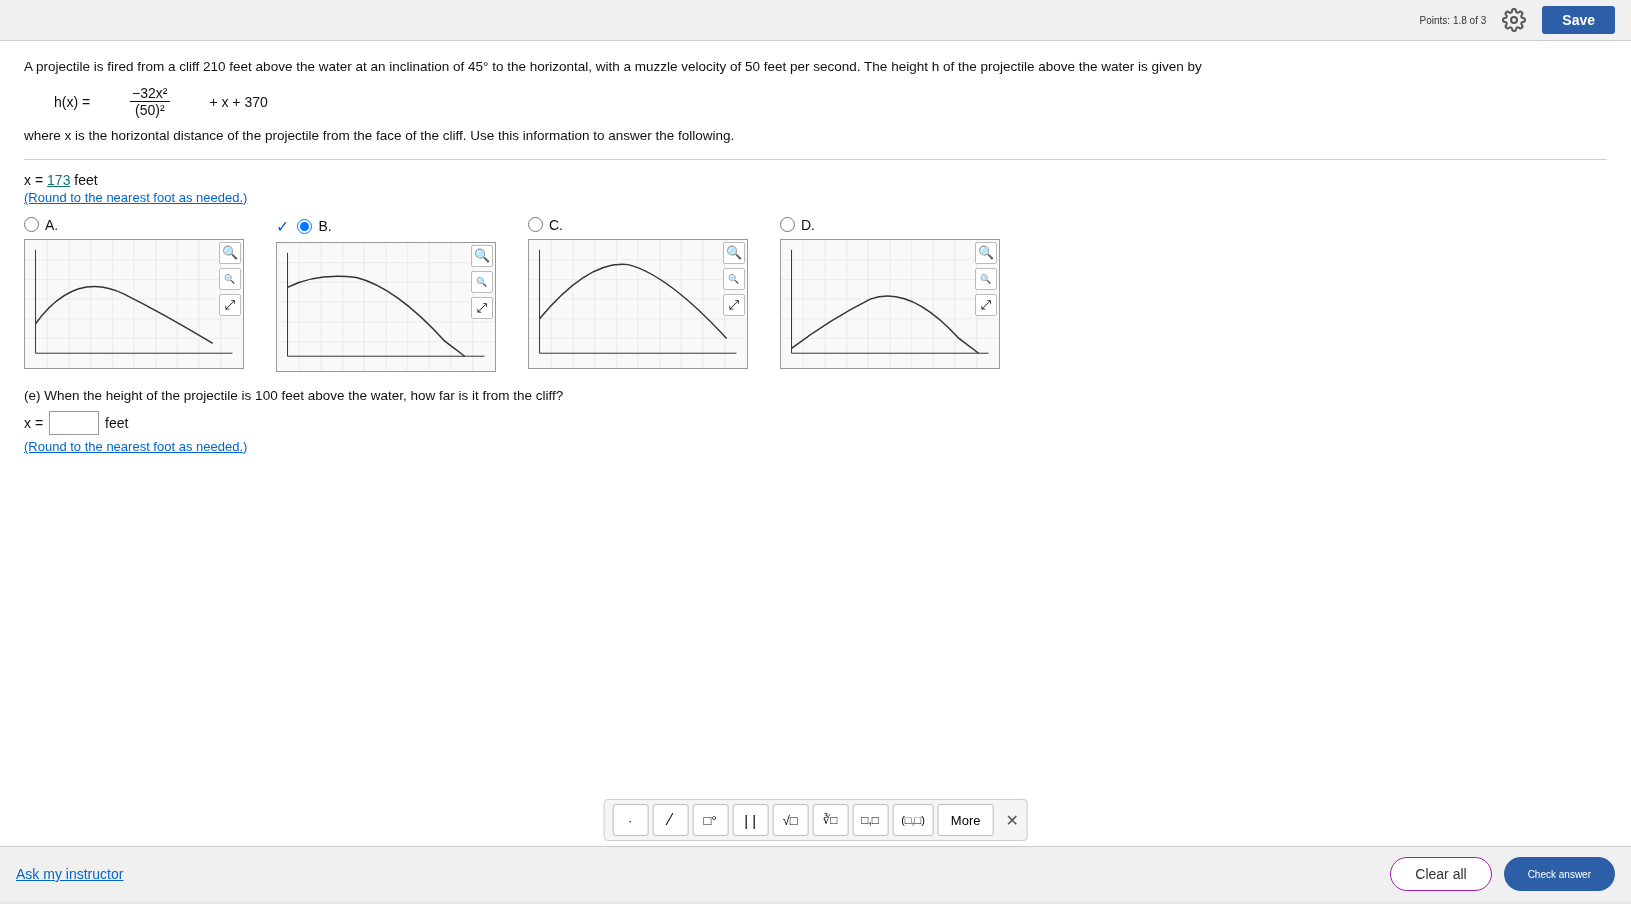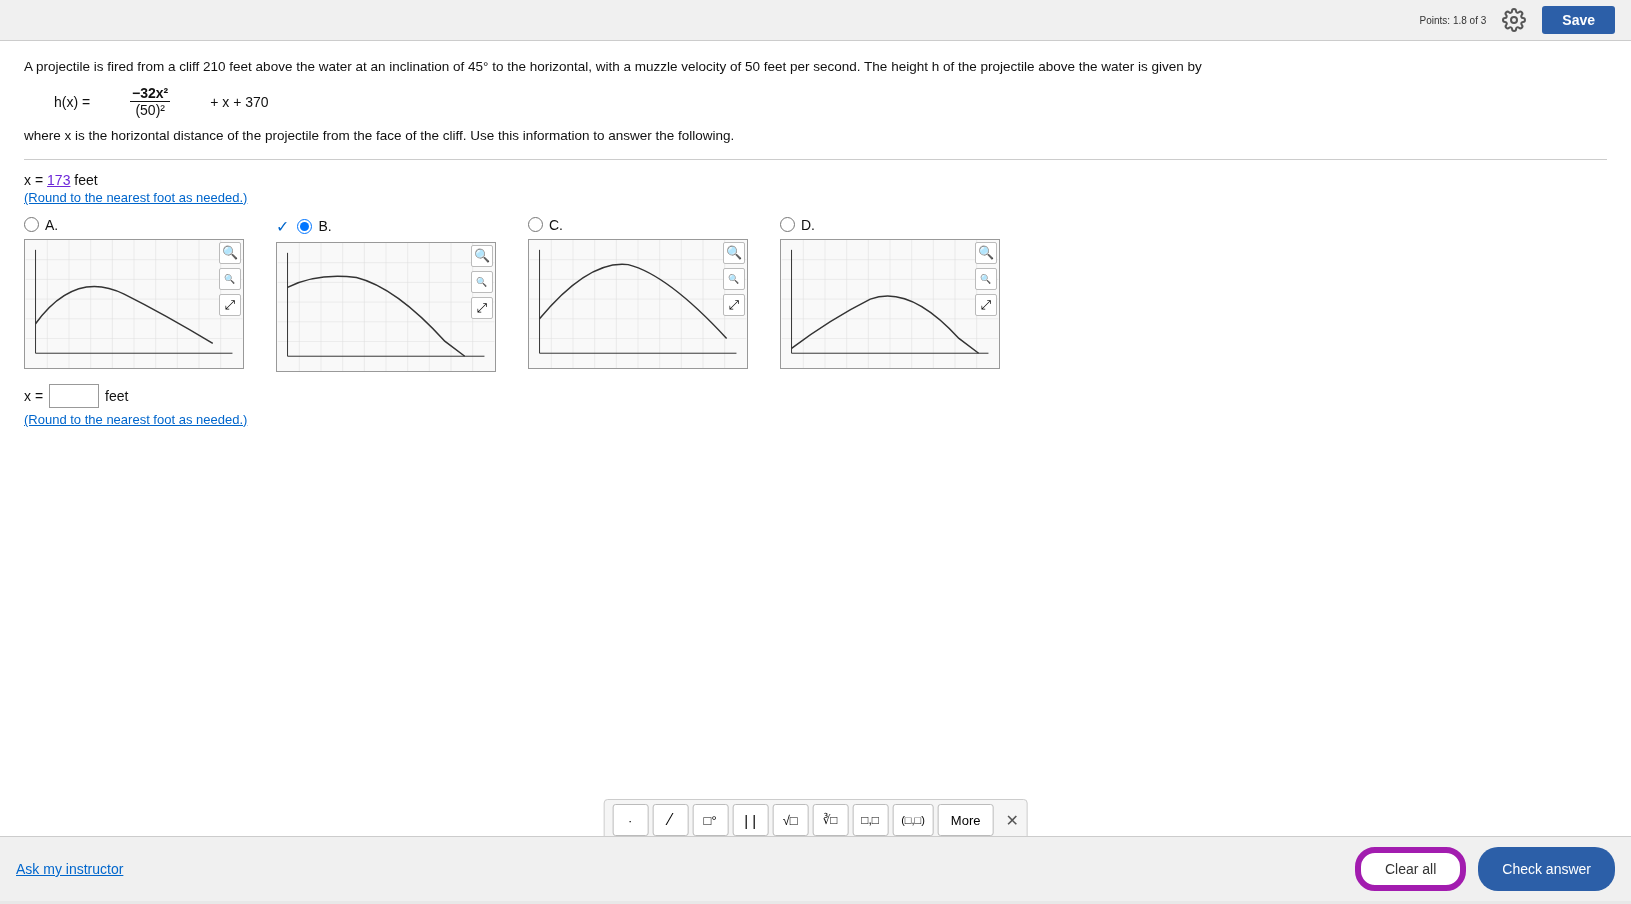--- a/index.html
+++ b/index.html
@@ -61,40 +61,39 @@
     }
     .fraction {
       display: inline-flex;
       flex-direction: column;
       align-items: center;
       margin: 0 4px;
     }
     .fraction .num {
       border-bottom: 1px solid #111;
       padding: 0 2px;
-      font-weight: bold;
     }
     .fraction .den {
       padding: 0 2px;
     }
     .divider {
       border: none;
       border-top: 1px solid #ccc;
       margin: 12px 0;
     }
     .answer-row {
       display: flex;
       align-items: center;
       font-size: 14px;
       margin: 8px 0 2px 0;
     }
     .answer-value {
       text-decoration: underline;
       margin-left: 4px;
-      color: #6d28d9;
+      color: #0f766e;
     }
     .round-note {
       font-size: 13px;
       color: #0066cc;
       margin: 2px 0 12px 0;
       text-decoration: underline;
     }
     .part-d-text {
       font-size: 13.5px;
       line-height: 1.5;
@@ -236,34 +235,34 @@
       color: #0066cc;
       text-decoration: underline;
       cursor: pointer;
     }
     .bottom-right {
       display: flex;
       gap: 12px;
     }
     .clear-all-btn {
       background: white;
-      border: 6px solid #a21caf;
+      border: 1px solid #a21caf;
       border-radius: 20px;
       padding: 8px 24px;
       font-size: 14px;
       cursor: pointer;
       color: #333;
     }
     .check-answer-btn {
       background: #2c5fa8;
       color: white;
       border: none;
       border-radius: 20px;
       padding: 8px 24px;
-      font-size: 14px;
+      font-size: 10px;
       cursor: pointer;
     }
     .grid-lines {
       stroke: #ddd;
       stroke-width: 0.5;
     }
     .curve-line {
       fill: none;
       stroke: #333;
       stroke-width: 1.5;
@@ -445,20 +444,21 @@
         <div class="graph-icons">
           <button class="graph-icon-btn">🔍</button>
           <button class="graph-icon-btn" style="font-size:9px;">🔍</button>
           <button class="graph-icon-btn">⤢</button>
         </div>
       </div>
     </div>
 
   </div>
 
+  <p class="part-e-text">(e) When the height of the projectile is 100 feet above the water, how far is it from the cliff?</p>
   <div class="x-input-row">
     <span>x =</span>
     <input type="text" class="x-input" value="" style="">
     <span>feet</span>
   </div>
   <p class="round-note">(Round to the nearest foot as needed.)</p>
 
   <div class="math-toolbar">
     <button class="math-btn">·</button>
     <button class="math-btn" style="font-size:16px;">⁄</button>

